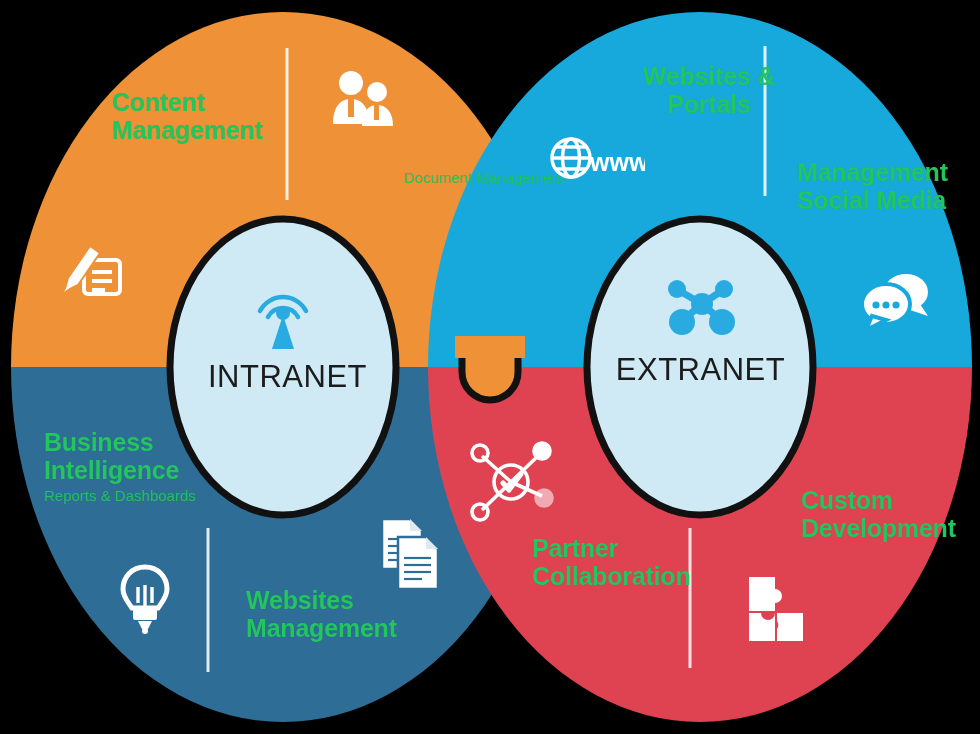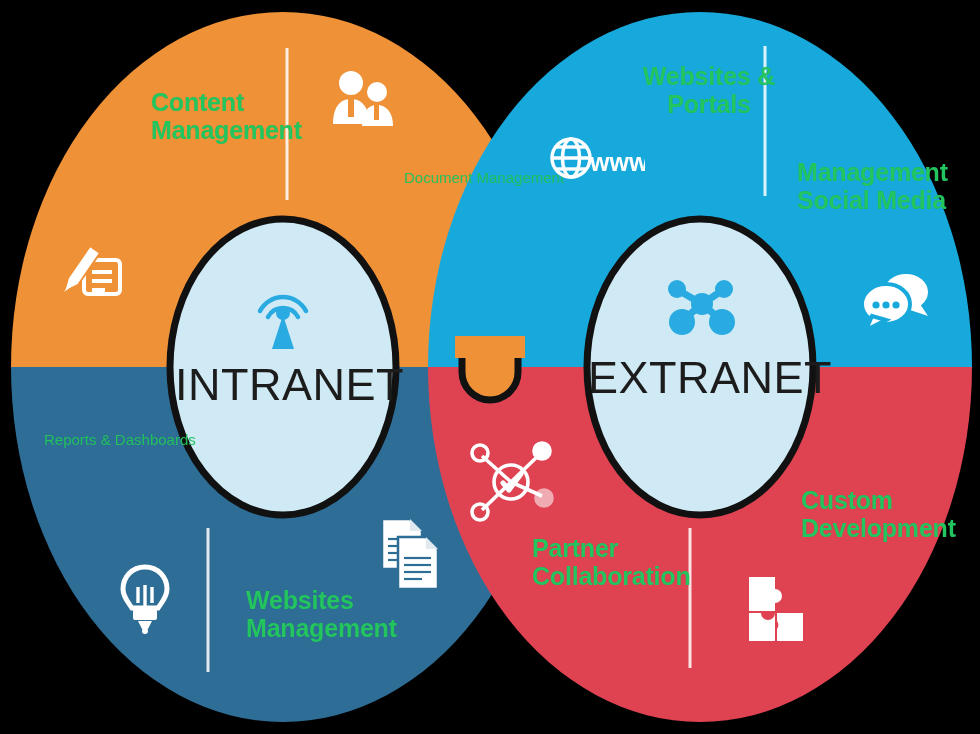--- a/index.html
+++ b/index.html
@@ -29,36 +29,36 @@
     display: block;
     font-weight: normal;
     font-size: 15px;
     line-height: 1.25;
     letter-spacing: 0px;
     margin-top: 3px;
     opacity: 0.97;
   }
 
   
-  #lbl-content-management { left: 112px; top: 88px; font-size: 25px; width: 215px; margin-left: 39px; }
+  #lbl-content-management { left: 112px; top: 88px; font-size: 25px; width: 215px; }
   #lbl-employee-collab    { left: 404px; top: 166px; font-size: 25px; width: 200px; }
   
   #lbl-websites-portals   { left: 614px; top: 62px;  font-size: 25px; width: 190px; text-align: center;}
   #lbl-corporate-social   { left: 797px; top: 158px; font-size: 25px; width: 185px; }
   
   #lbl-business-intel     { left: 44px;  top: 428px; font-size: 25px; width: 190px; }
   #lbl-document-mgmt      { left: 246px; top: 586px; font-size: 25px; width: 180px; }
   
   #lbl-partner-collab     { left: 532px; top: 534px; font-size: 25px; width: 190px; }
   #lbl-custom-dev         { left: 801px; top: 486px; font-size: 25px; width: 190px; }
 
   .core-title {
     position: absolute;
     color: #1c1c1c;
-    font-size: 45px;
+    font-size: 31px;
     font-weight: 500;
     letter-spacing: 0.5px;
     text-align: center;
     font-family: "Liberation Sans", sans-serif;
   }
   #core-intranet-title { left: 175px; top: 359px; width: 225px; }
   #core-extranet-title { left: 588px; top: 352px; width: 225px; }
 
   .icon-box { position: absolute; }
   .icon-box svg { display: block; }
@@ -121,20 +121,21 @@
 
   <div class="lbl" id="lbl-content-management">
     <span>Content Management</span>
   </div>
 
   <div class="lbl" id="lbl-employee-collab">
     <span class="sub">Document Management</span>
   </div>
 
   <div class="lbl" id="lbl-business-intel">
+    <span>Business Intelligence</span>
     <span class="sub">Reports &amp; Dashboards</span>
   </div>
 
   <div class="lbl" id="lbl-document-mgmt">
     <span>Websites Management</span>
   </div>
 
   <div class="lbl" id="lbl-websites-portals">
     <span>Websites &amp; Portals</span>
   </div>

